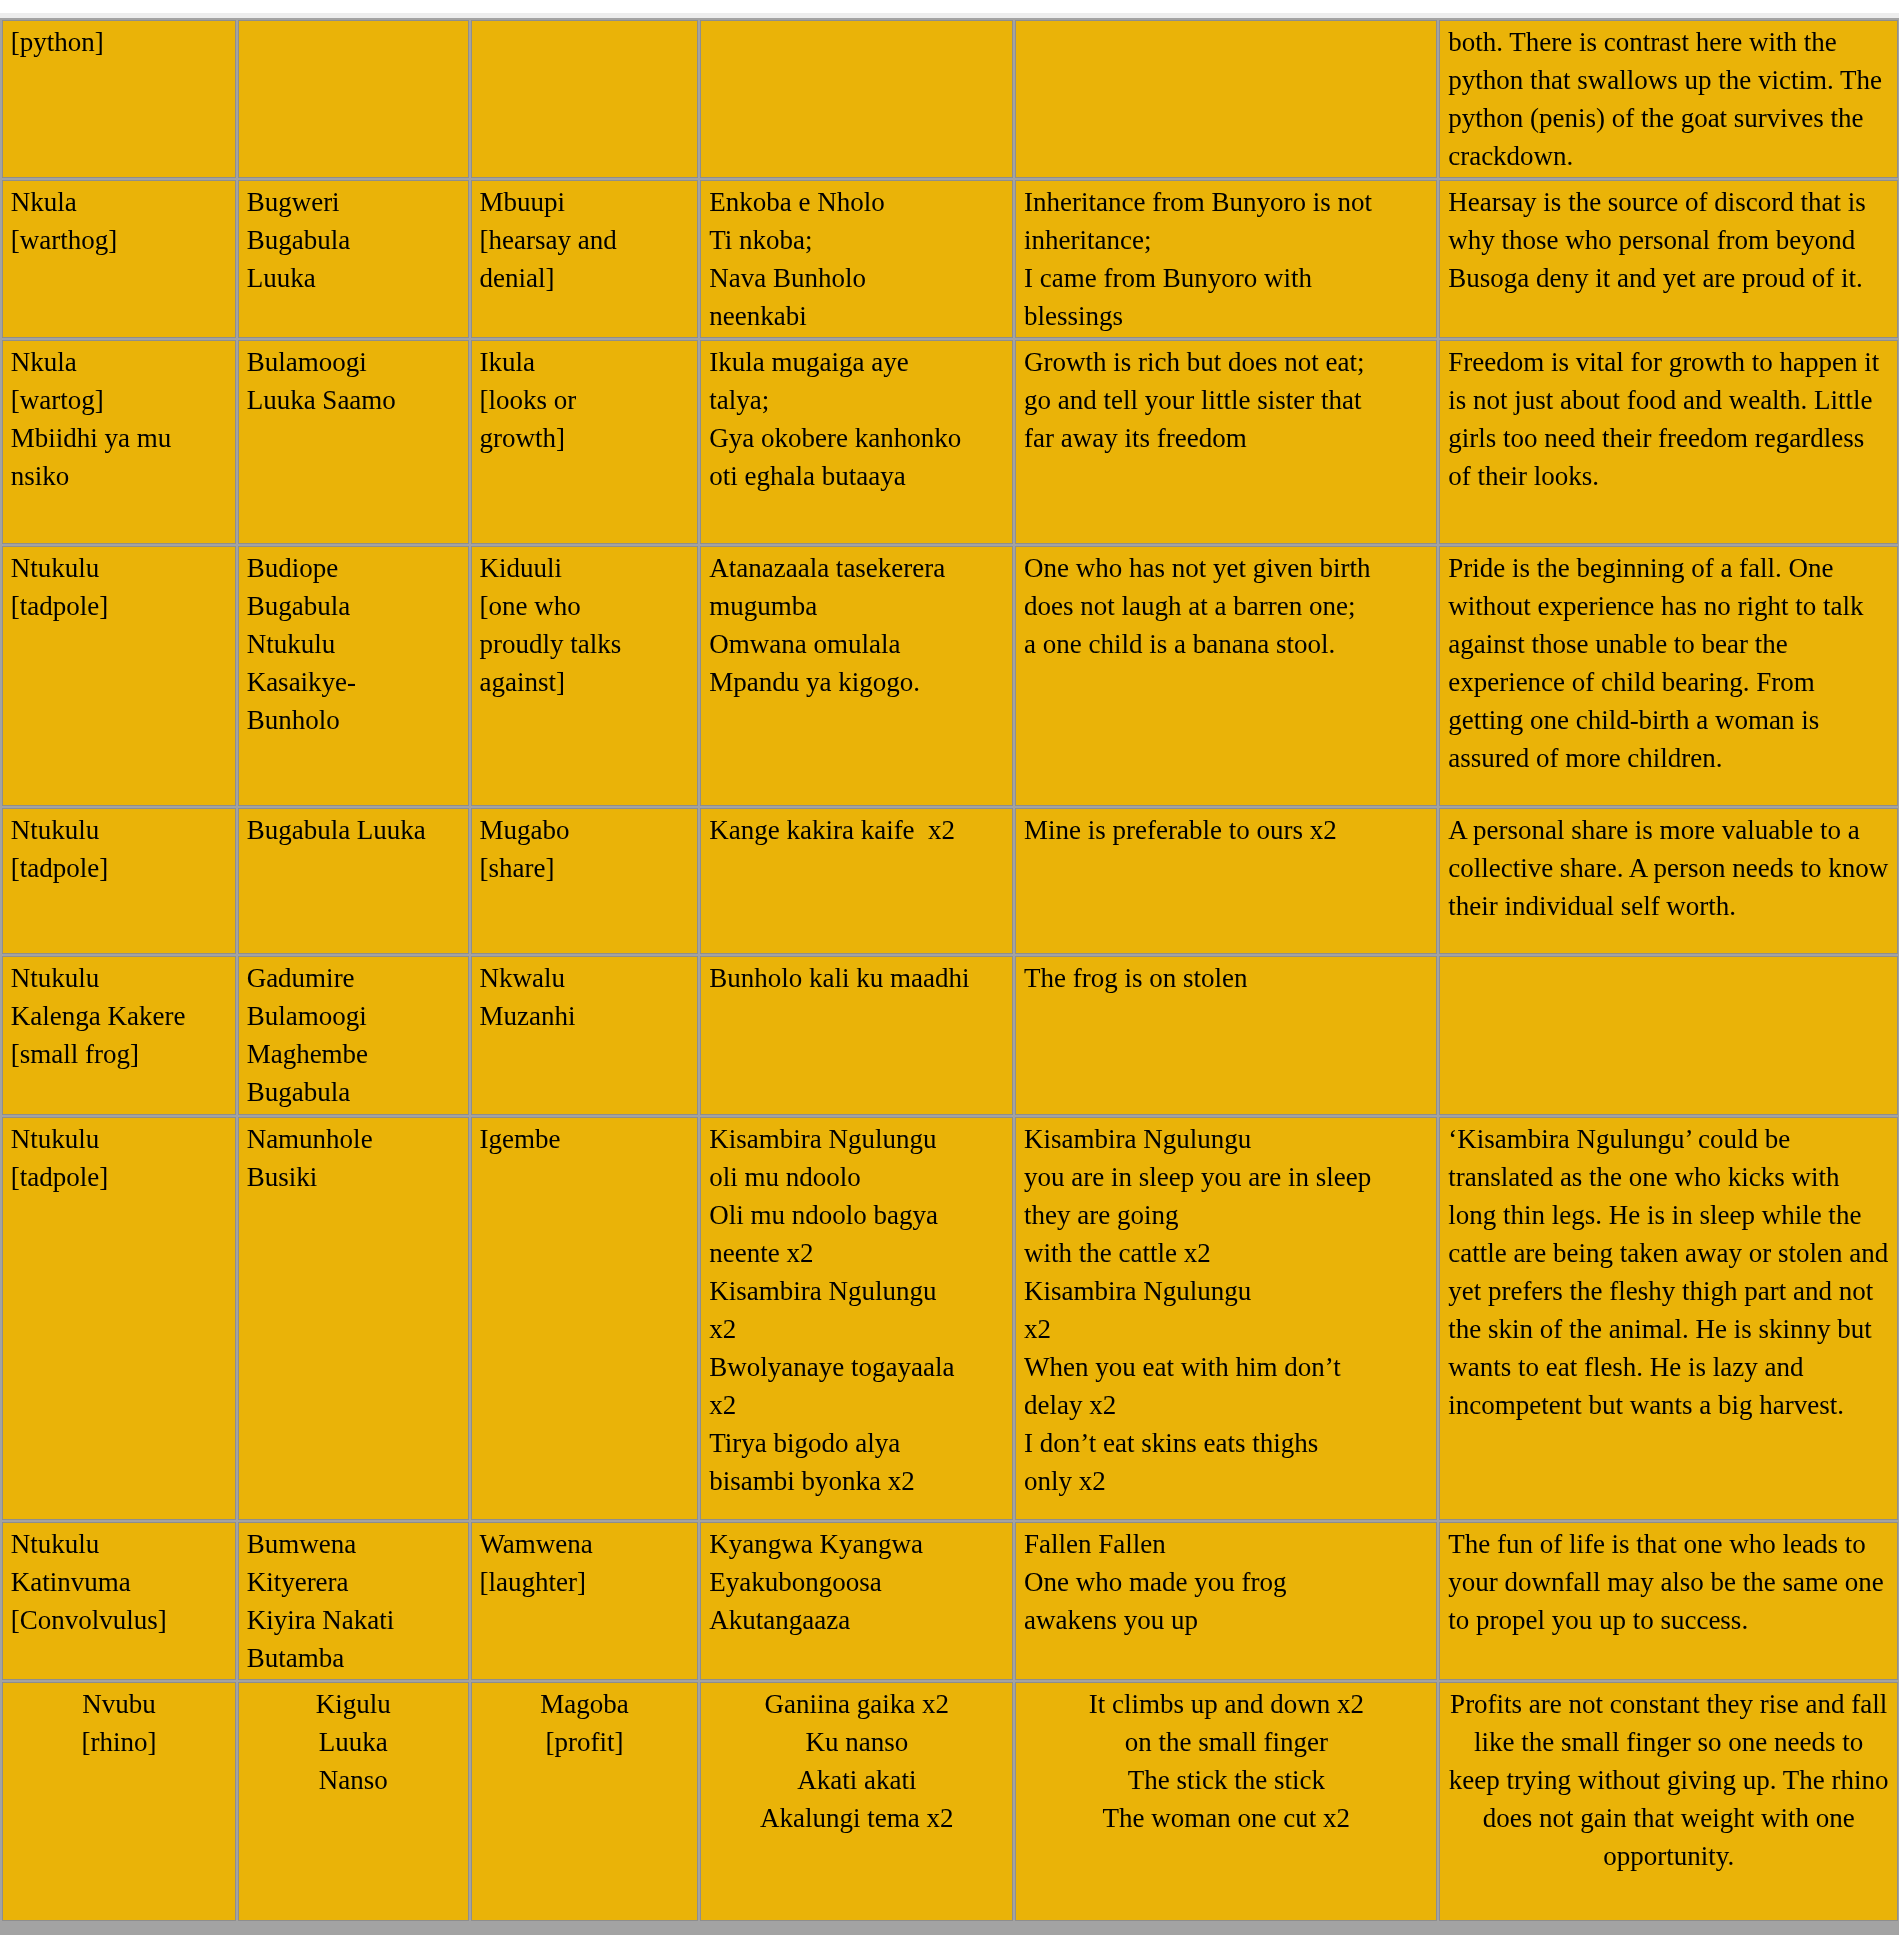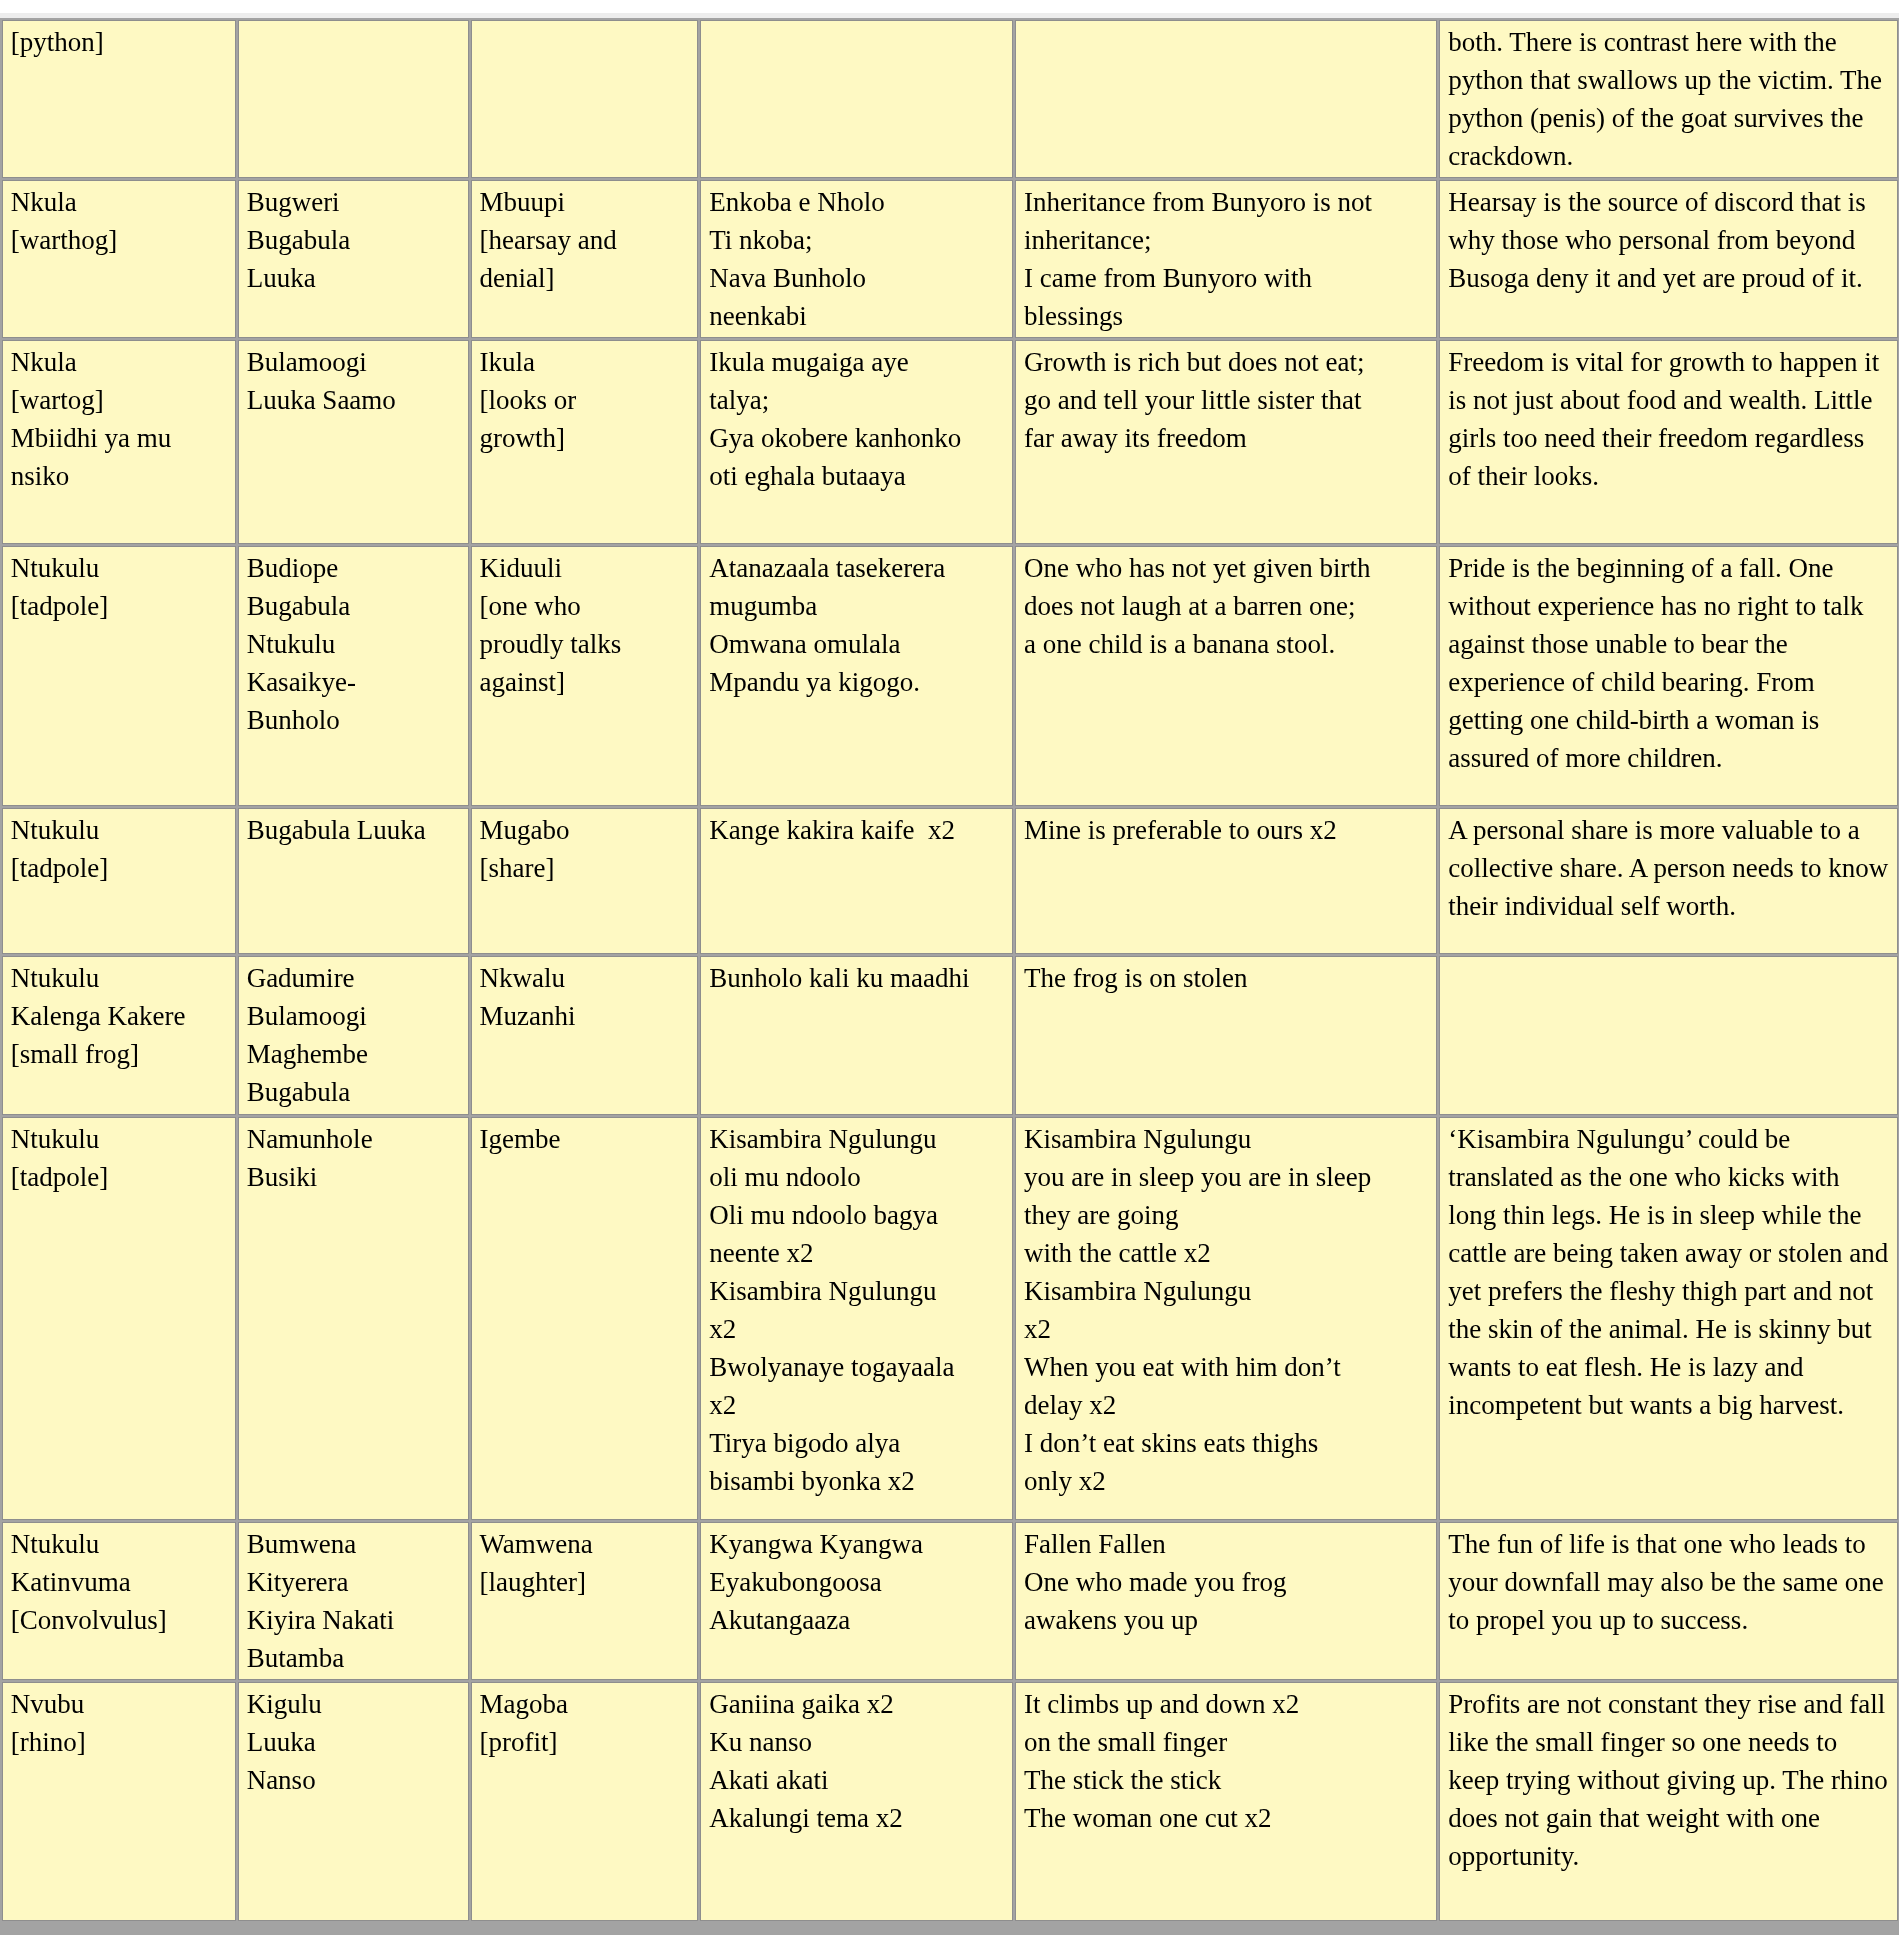--- a/index.html
+++ b/index.html
@@ -23,39 +23,39 @@
   }
   table.proverb-table {
     width: 1900px;
     table-layout: fixed;
     border-collapse: separate;
     border-spacing: 2.9px;
     background: #a3a3a3;
     margin: 0;
   }
   table.proverb-table td {
-    background: #fef9c3;
+    background: #eab308;
     border: 1px solid #8e8e8e;
     vertical-align: top;
     padding: 2px 7.8px 2px 7.8px;
     font-size: 27px;
     line-height: 38px;
     white-space: pre-wrap;
     word-wrap: break-word;
     overflow: hidden;
   }
   tr.r1 { height: 156px; }
   tr.r2 { height: 155px; }
   tr.r3 { height: 204px; }
   tr.r4 { height: 260px; }
   tr.r5 { height: 146px; }
   tr.r6 { height: 159px; }
   tr.r7 { height: 403px; }
   tr.r8 { height: 139px; }
-  tr.r9 { height: 239px; }
+  tr.r9 { height: 239px; text-align: center; }
   .bottom-bar {
     height: 12.7px;
     background: #a3a3a3;
     width: 1900px;
   }
 </style>
 </head>
 <body>
 
 <div class="page">

